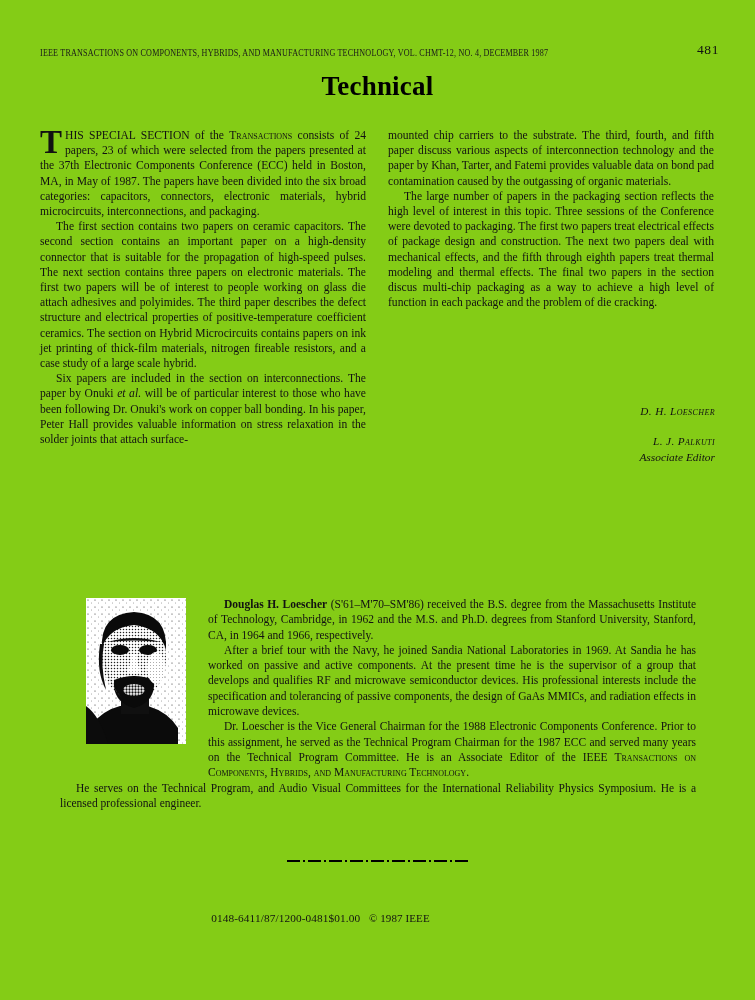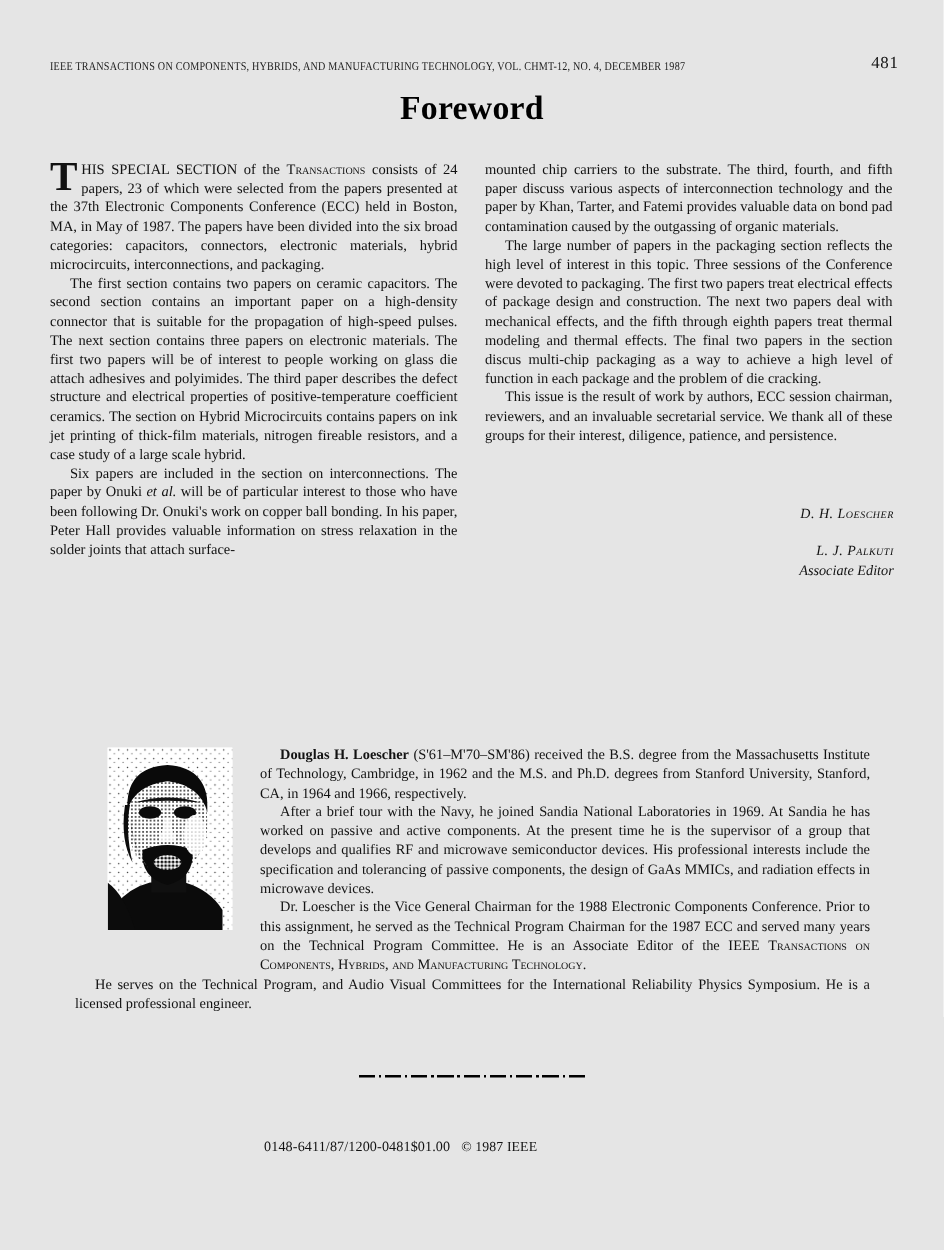--- a/index.html
+++ b/index.html
@@ -11,21 +11,21 @@
     width: 755px;
     height: 1000px;
     position: relative;
     font-family: "Liberation Serif", "DejaVu Serif", serif;
     color: #000000;
     overflow: hidden;
   }
   .page {
     position: absolute;
     inset: 0;
-    background: #e5e5e5;
+    background: #84cc16;
   }
 
   
   .runhead {
     position: absolute;
     top: 44px;
     left: 40px;
     right: 36px;
     height: 16px;
     display: flex;
@@ -198,34 +198,33 @@
 </head>
 <body>
 
 <div class="page">
 
   <div class="runhead">
     <div class="runhead-text">IEEE TRANSACTIONS ON COMPONENTS, HYBRIDS, AND MANUFACTURING TECHNOLOGY, VOL. CHMT-12, NO. 4, DECEMBER 1987</div>
     <div class="folio">481</div>
   </div>
 
-  <div class="title">Foreword</div>
+  <div class="title">Technical</div>
 
   <div class="cols">
 
     <div class="col">
       <p class="first"><span class="dropcap">T</span><span>HIS SPECIAL SECTION of the </span><span class="sc">Transactions</span><span> consists of 24 papers, 23 of which were selected from the papers presented at the 37th Electronic Components Conference (ECC) held in Boston, MA, in May of 1987. The papers have been divided into the six broad categories: capacitors, connectors, electronic materials, hybrid microcircuits, interconnections, and packaging.</span></p>
       <p>The first section contains two papers on ceramic capacitors. The second section contains an important paper on a high-density connector that is suitable for the propagation of high-speed pulses. The next section contains three papers on electronic materials. The first two papers will be of interest to people working on glass die attach adhesives and polyimides. The third paper describes the defect structure and electrical properties of positive-temperature coefficient ceramics. The section on Hybrid Microcircuits contains papers on ink jet printing of thick-film materials, nitrogen fireable resistors, and a case study of a large scale hybrid.</p>
       <p><span>Six papers are included in the section on interconnections. The paper by Onuki </span><span class="ital">et al.</span><span> will be of particular interest to those who have been following Dr. Onuki's work on copper ball bonding. In his paper, Peter Hall provides valuable information on stress relaxation in the solder joints that attach surface-</span></p>
     </div>
 
     <div class="col">
       <p class="first">mounted chip carriers to the substrate. The third, fourth, and fifth paper discuss various aspects of interconnection technology and the paper by Khan, Tarter, and Fatemi provides valuable data on bond pad contamination caused by the outgassing of organic materials.</p>
       <p>The large number of papers in the packaging section reflects the high level of interest in this topic. Three sessions of the Conference were devoted to packaging. The first two papers treat electrical effects of package design and construction. The next two papers deal with mechanical effects, and the fifth through eighth papers treat thermal modeling and thermal effects. The final two papers in the section discus multi-chip packaging as a way to achieve a high level of function in each package and the problem of die cracking.</p>
-      <p>This issue is the result of work by authors, ECC session chairman, reviewers, and an invaluable secretarial service. We thank all of these groups for their interest, diligence, patience, and persistence.</p>
     </div>
 
   </div>
 
   <div class="signatures">
     <div class="sig-block">
       <div class="sig-name">D. H. Loescher</div>
     </div>
     <div class="sig-block">
       <div class="sig-name">L. J. Palkuti</div>

